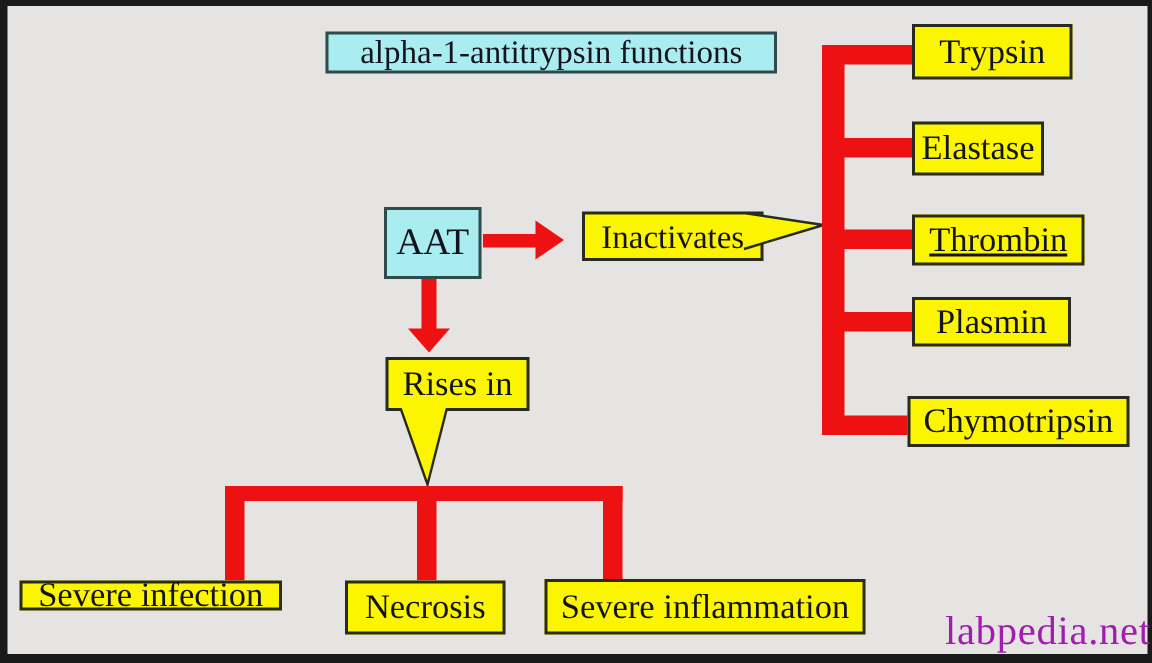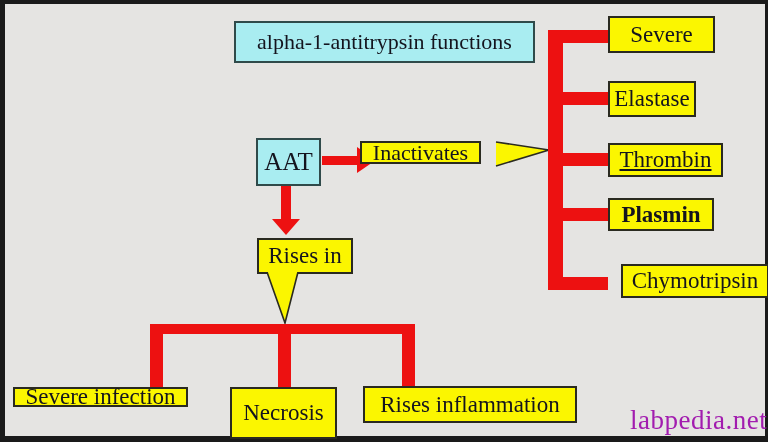--- a/index.html
+++ b/index.html
@@ -33,31 +33,31 @@
   .wedge  { position: absolute; }
   #watermark {
     position: absolute;
     left: 630px;
     top: 405px;
     font-size: 27px;
     color: #a21caf;
     letter-spacing: 0.5px;
   }
   
-  #title-box        { left: 234px; top: 21px;  width: 301px; height: 42px; font-size: 22px; }
+  #title-box        { left: 217px; top: 21px;  width: 301px; height: 28px; font-size: 22px; }
   #aat-box          { left: 256px; top: 138px; width: 65px;  height: 48px; font-size: 25px; text-align: right; }
-  #inactivates-box  { left: 360px; top: 141px; width: 121px; height: 23px; font-size: 22px; }
+  #inactivates-box  { left: 388px; top: 141px; width: 121px; height: 33px; font-size: 22px; }
   #rises-in-box     { left: 257px; top: 238px; width: 96px;  height: 36px; font-size: 23px; }
   #target-0 { left: 608px; top: 16px;  width: 107px; height: 37px; font-size: 23px; }
   #target-1 { left: 608px; top: 81px;  width: 88px; height: 36px; font-size: 23px; }
   #target-2 { left: 608px; top: 143px; width: 115px; height: 34px; font-size: 23px; text-decoration: underline; }
-  #target-3 { left: 608px; top: 198px; width: 106px; height: 33px; font-size: 23px; font-weight: bold; }
-  #target-4 { left: 605px; top: 264px; width: 148px; height: 34px; font-size: 23px; margin-left: 16px; }
+  #target-3 { left: 608px; top: 198px; width: 106px; height: 33px; font-size: 23px; }
+  #target-4 { left: 605px; top: 264px; width: 148px; height: 34px; font-size: 23px; }
   #cause-0  { left: 13px;  top: 387px; width: 175px; height: 20px; font-size: 23px; }
-  #cause-1  { left: 230px; top: 387px; width: 107px; height: 52px; font-size: 23px; }
+  #cause-1  { left: 230px; top: 387px; width: 107px; height: 36px; font-size: 23px; }
   #cause-2  { left: 363px; top: 386px; width: 214px; height: 37px; font-size: 23px; }
 </style>
 </head>
 <body>
 
 <div id="canvas">
 
   <div class="frame" style="left:0; top:0; width:768px; height:4px;"></div>
   <div class="frame" style="left:0; top:0; width:5px; height:442px;"></div>
   <div class="frame" style="left:765px; top:0; width:3px; height:442px;"></div>
@@ -75,38 +75,38 @@
     <path d="M1,3 L54,11 L1,27" fill="#fbf600" stroke="#2a2a20" stroke-width="1.6"></path>
   </svg>
 
   <div class="conn" style="left:548px; top:30px; width:15px; height:260px;"></div>
   <div class="conn" style="left:548px; top:30px;  width:60px; height:13px;"></div>
   <div class="conn" style="left:548px; top:92px;  width:60px; height:13px;"></div>
   <div class="conn" style="left:548px; top:153px; width:60px; height:13px;"></div>
   <div class="conn" style="left:548px; top:208px; width:60px; height:13px;"></div>
   <div class="conn" style="left:548px; top:277px; width:60px; height:13px;"></div>
 
-  <div class="box yellow" id="target-0">Severe</div>
+  <div class="box yellow" id="target-0">Trypsin</div>
   <div class="box yellow" id="target-1">Elastase</div>
   <div class="box yellow" id="target-2">Thrombin</div>
   <div class="box yellow" id="target-3">Plasmin</div>
   <div class="box yellow" id="target-4">Chymotripsin</div>
 
   <div class="conn" style="left:281px; top:186px; width:10px; height:34px;"></div>
   <div class="arrowhead" style="left:272px; top:219px; border-top:16px solid #ed1111; border-left:14px solid transparent; border-right:14px solid transparent;"></div>
 
   <div class="box yellow" id="rises-in-box">Rises in</div>
   <svg class="wedge" style="left:266px; top:272px;" width="34" height="53" viewBox="0 0 34 53">
     <path d="M1,0 L19,51 L32,0" fill="#fbf600" stroke="#2a2a20" stroke-width="1.6"></path>
   </svg>
 
   <div class="conn" style="left:150px; top:324px; width:265px; height:10px;"></div>
   <div class="conn" style="left:150px; top:324px; width:13px; height:63px;"></div>
   <div class="conn" style="left:278px; top:324px; width:13px; height:63px;"></div>
   <div class="conn" style="left:402px; top:324px; width:13px; height:63px;"></div>
 
   <div class="box yellow" id="cause-0">Severe infection</div>
   <div class="box yellow" id="cause-1">Necrosis</div>
-  <div class="box yellow" id="cause-2">Rises inflammation</div>
+  <div class="box yellow" id="cause-2">Severe inflammation</div>
 
   <div id="watermark">labpedia.net</div>
 
 </div>
 
 </body></html>

